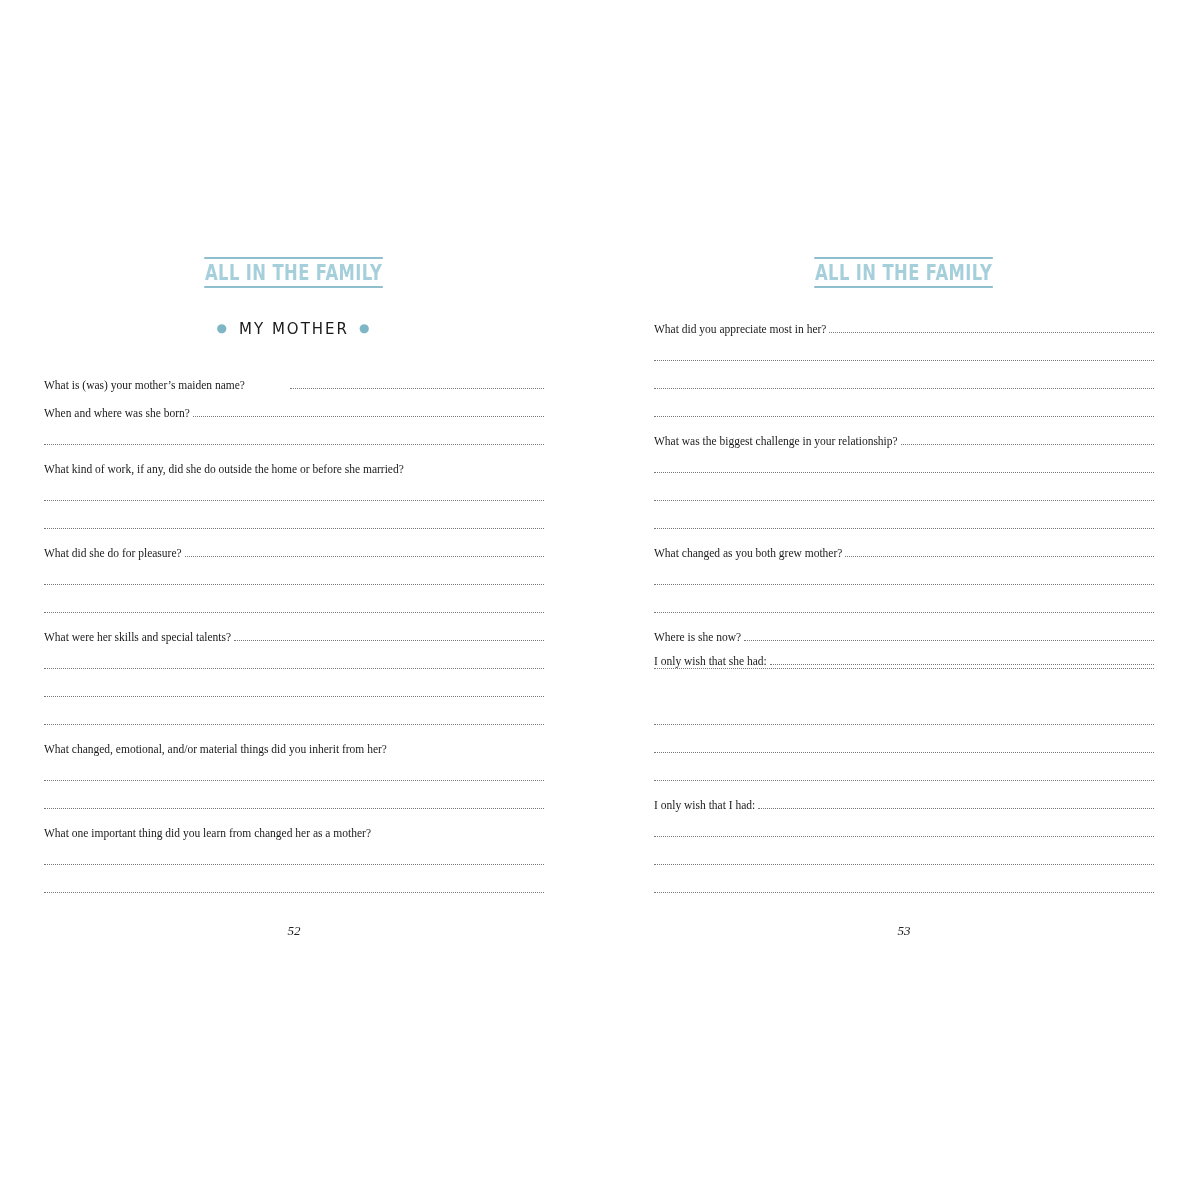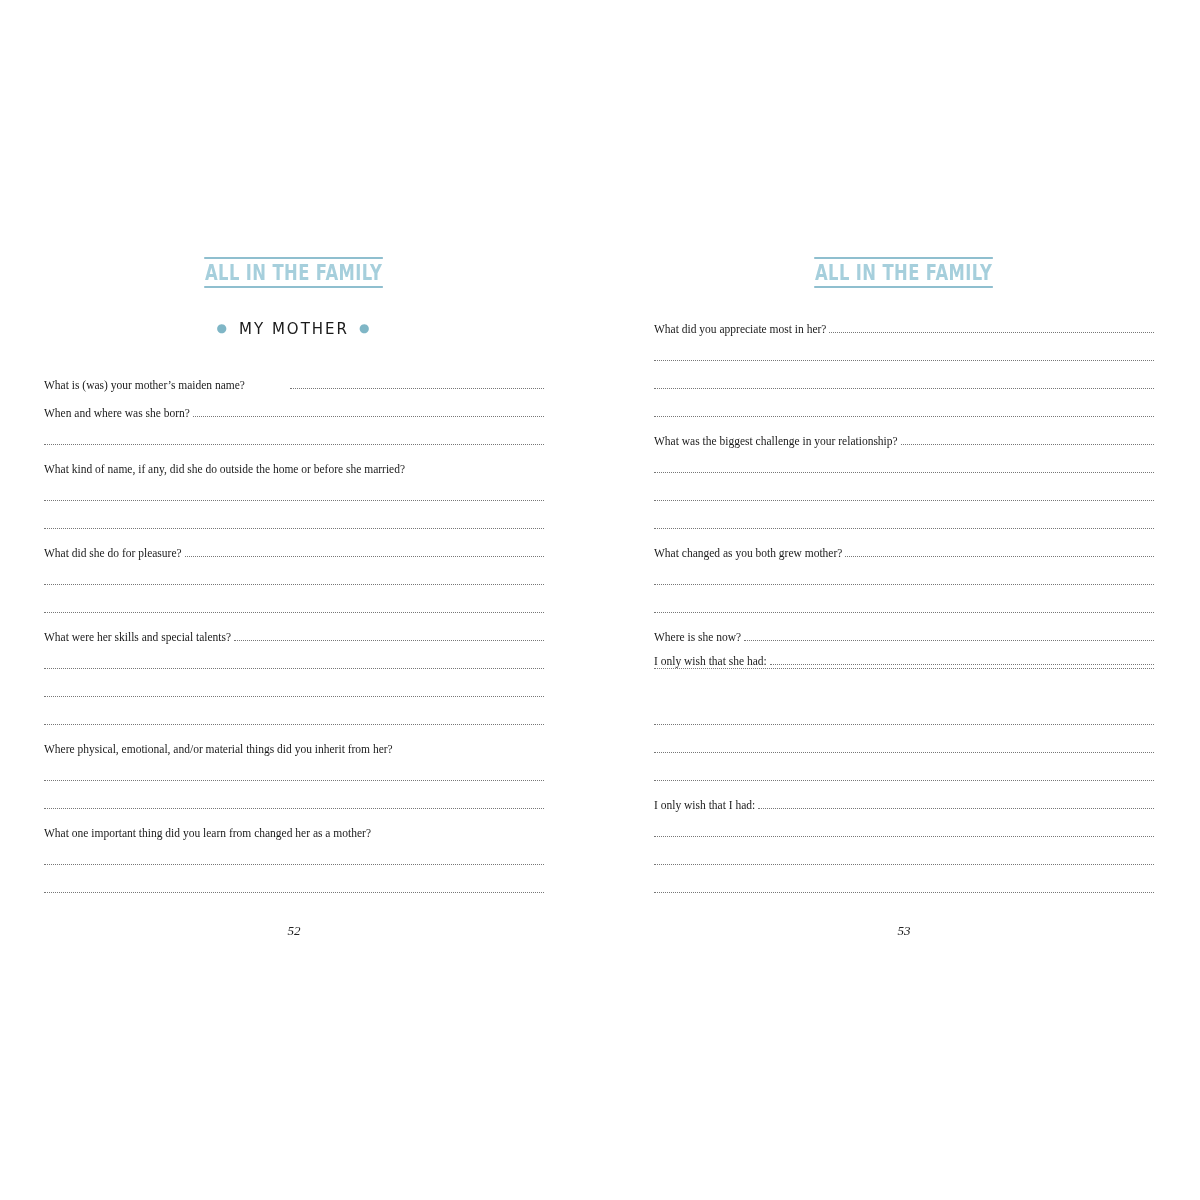--- a/index.html
+++ b/index.html
@@ -32,42 +32,42 @@
     <span class="q">What is (was) your mother’s maiden name?</span>
     <span class="fill"></span>
   </div>
   <div class="row" style="top:400px;">
     <span class="q">When and where was she born?</span>
     <span class="fill"></span>
   </div>
   <div class="blank" style="top:444px;"></div>
 
   <div class="row" style="top:456px;">
-    <span class="q">What kind of name, if any, did she do outside the home or before she married?</span>
+    <span class="q">What kind of work, if any, did she do outside the home or before she married?</span>
   </div>
   <div class="blank" style="top:500px;"></div>
   <div class="blank" style="top:528px;"></div>
 
   <div class="row" style="top:540px;">
     <span class="q">What did she do for pleasure?</span>
     <span class="fill"></span>
   </div>
   <div class="blank" style="top:584px;"></div>
   <div class="blank" style="top:612px;"></div>
 
   <div class="row" style="top:624px;">
     <span class="q">What were her skills and special talents?</span>
     <span class="fill"></span>
   </div>
   <div class="blank" style="top:668px;"></div>
   <div class="blank" style="top:696px;"></div>
   <div class="blank" style="top:724px;"></div>
 
   <div class="row" style="top:736px;">
-    <span class="q">Where physical, emotional, and/or material things did you inherit from her?</span>
+    <span class="q">What changed, emotional, and/or material things did you inherit from her?</span>
   </div>
   <div class="blank" style="top:780px;"></div>
   <div class="blank" style="top:808px;"></div>
 
   <div class="row" style="top:820px;">
     <span class="q">What one important thing did you learn from changed her as a mother?</span>
   </div>
   <div class="blank" style="top:864px;"></div>
   <div class="blank" style="top:892px;"></div>
 

